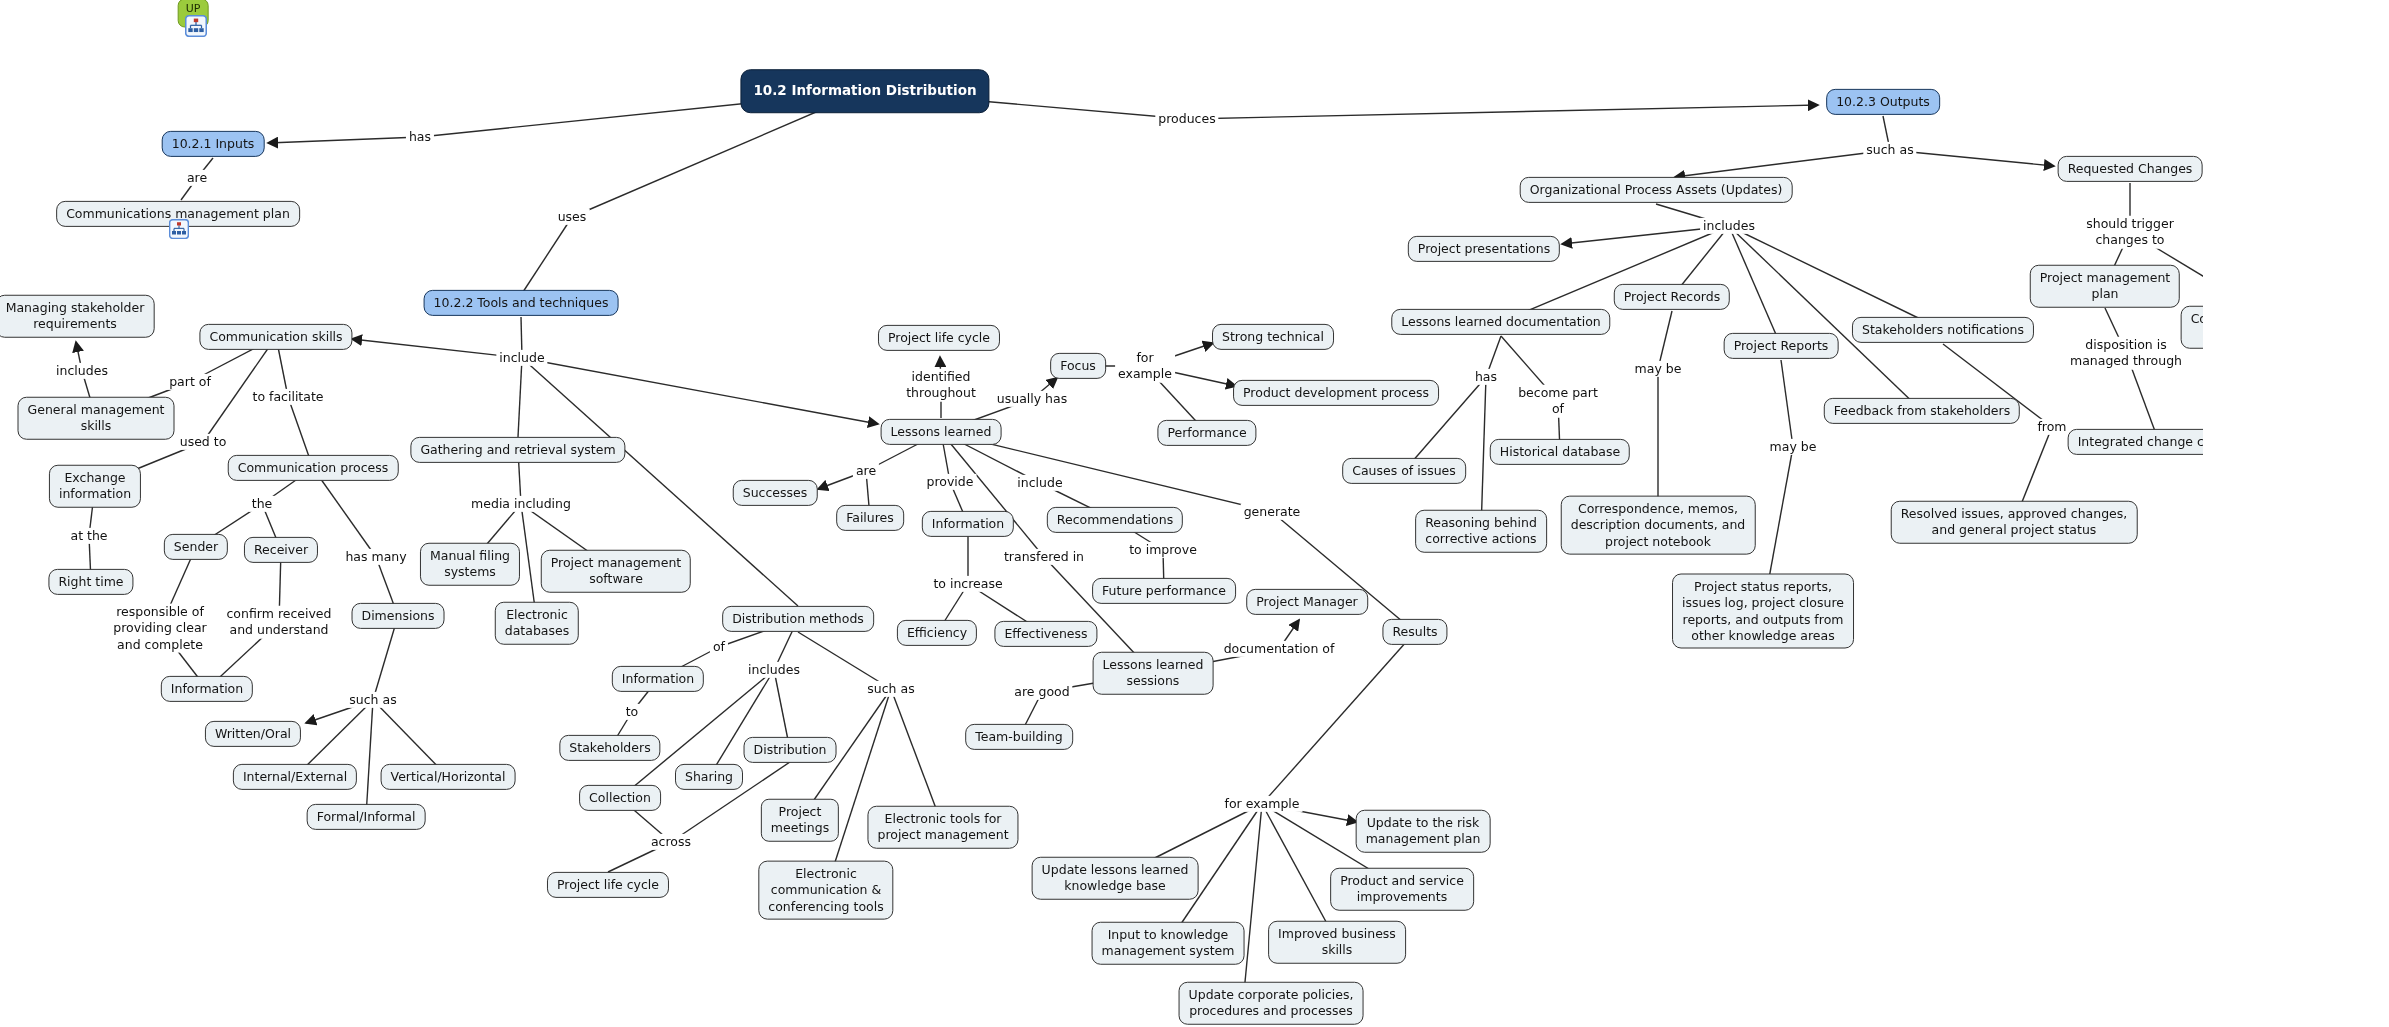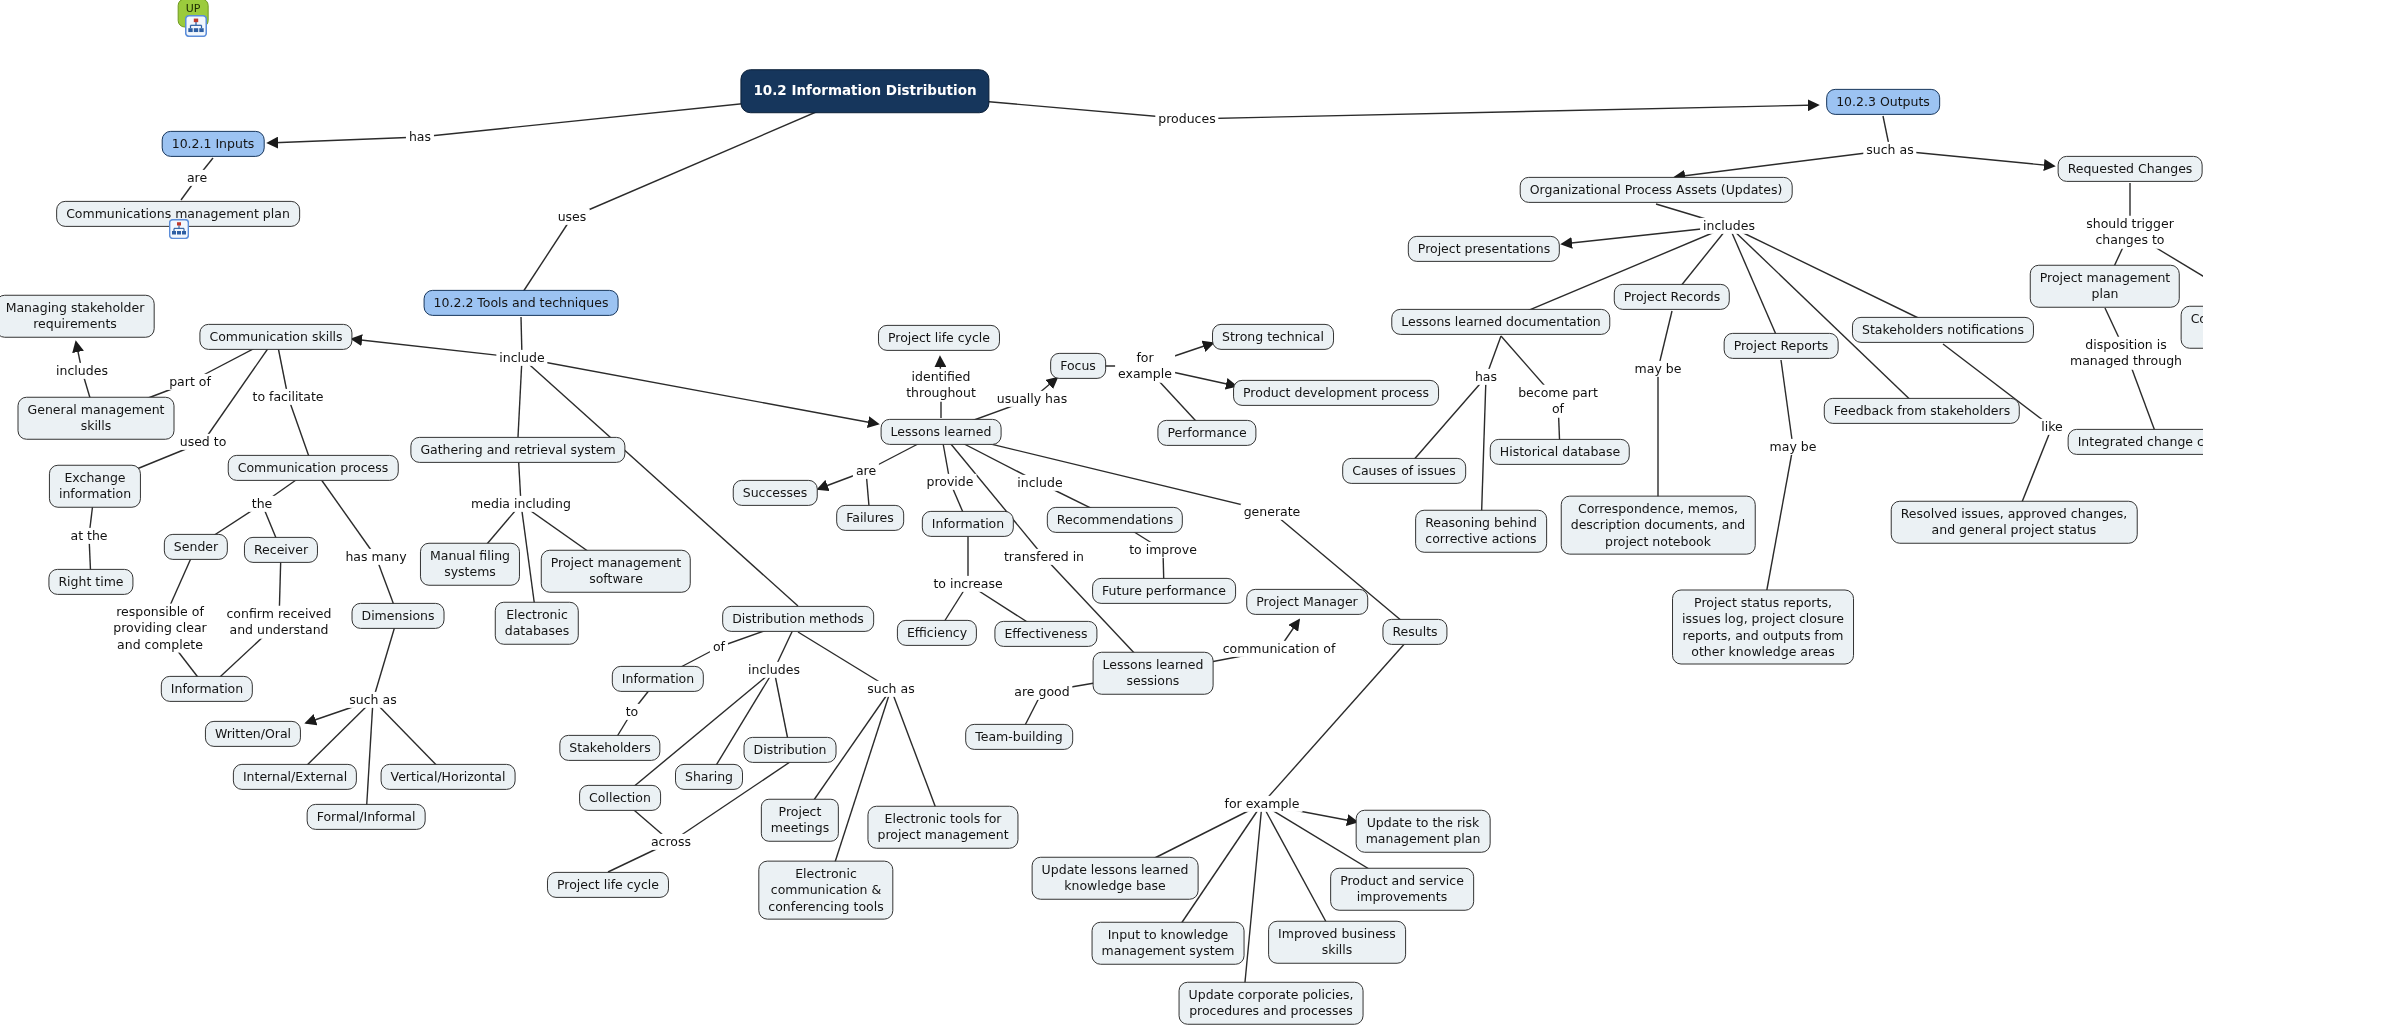--- a/index.html
+++ b/index.html
@@ -236,21 +236,21 @@
       <div class="node concept" style="left: 1501px; top: 322px;">Lessons learned documentation</div>
       <div class="node concept" style="left: 1672px; top: 297px;">Project Records</div>
       <div class="node concept" style="left: 1404px; top: 471px;">Causes of issues</div>
       <div class="node concept" style="left: 1560px; top: 452px;">Historical database</div>
       <div class="node concept" style="left: 1481px; top: 531px;">Reasoning behind
 corrective actions</div>
       <div class="node concept" style="left: 1658px; top: 525px;">Correspondence, memos,
 description documents, and
 project notebook</div>
       <div class="node concept" style="left: 1781px; top: 346px;">Project Reports</div>
-      <div class="node concept" style="left: 1763px; top: 611px; margin-top: 16px;">Project status reports,
+      <div class="node concept" style="left: 1763px; top: 611px;">Project status reports,
 issues log, project closure
 reports, and outputs from
 other knowledge areas</div>
       <div class="node concept" style="left: 1943px; top: 330px;">Stakeholders notifications</div>
       <div class="node concept" style="left: 1922px; top: 411px;">Feedback from stakeholders</div>
       <div class="node concept" style="left: 2130px; top: 169px;">Requested Changes</div>
       <div class="node concept" style="left: 2105px; top: 286px;">Project management
 plan</div>
       <div class="node concept" style="left: 2287px; top: 327px;">Communications management
 plan</div>
@@ -302,33 +302,33 @@
       <div class="edge-label" style="left: 1272px; top: 512px;">generate</div>
       <div class="edge-label" style="left: 1163px; top: 550px;">to improve</div>
       <div class="edge-label" style="left: 1044px; top: 557px;">transfered in</div>
       <div class="edge-label" style="left: 968px; top: 584px;">to increase</div>
       <div class="edge-label" style="left: 719px; top: 647px;">of</div>
       <div class="edge-label" style="left: 774px; top: 670px;">includes</div>
       <div class="edge-label" style="left: 891px; top: 689px;">such as</div>
       <div class="edge-label" style="left: 632px; top: 712px;">to</div>
       <div class="edge-label" style="left: 671px; top: 842px;">across</div>
       <div class="edge-label" style="left: 1042px; top: 692px;">are good</div>
-      <div class="edge-label" style="left: 1279px; top: 649px;">communication of</div>
+      <div class="edge-label" style="left: 1279px; top: 649px;">documentation of</div>
       <div class="edge-label" style="left: 1262px; top: 804px;">for example</div>
       <div class="edge-label" style="left: 1729px; top: 226px;">includes</div>
       <div class="edge-label" style="left: 1486px; top: 377px;">has</div>
       <div class="edge-label" style="left: 1558px; top: 401px;">become part
 of</div>
       <div class="edge-label" style="left: 1658px; top: 369px;">may be</div>
       <div class="edge-label" style="left: 1793px; top: 447px;">may be</div>
       <div class="edge-label" style="left: 2130px; top: 232px;">should trigger
 changes to</div>
       <div class="edge-label" style="left: 2126px; top: 353px;">disposition is
 managed through</div>
-      <div class="edge-label" style="left: 2052px; top: 427px;">like</div>
+      <div class="edge-label" style="left: 2052px; top: 427px;">from</div>
     </div>
   <div id="icons-layer">
       <div class="sub-icon" style="left: 196px; top: 28px;"><svg width="22" height="22" viewBox="0 0 16 16">
           <rect x="0.5" y="0.5" width="15" height="15" rx="2.5" fill="#f2f7fd" stroke="#5b8dd9" stroke-width="1.2"></rect>
           <line x1="8" y1="5" x2="8" y2="7.5" stroke="#2e5fa3" stroke-width="0.9"></line>
           <line x1="4" y1="7.5" x2="12" y2="7.5" stroke="#2e5fa3" stroke-width="0.9"></line>
           <line x1="4" y1="7.5" x2="4" y2="9.5" stroke="#2e5fa3" stroke-width="0.9"></line>
           <line x1="12" y1="7.5" x2="12" y2="9.5" stroke="#2e5fa3" stroke-width="0.9"></line>
           <rect x="6.4" y="2.6" width="3.2" height="2.6" fill="#c0392b"></rect>
           <rect x="2.4" y="9.6" width="3.2" height="2.8" fill="#2e5fa3"></rect>

